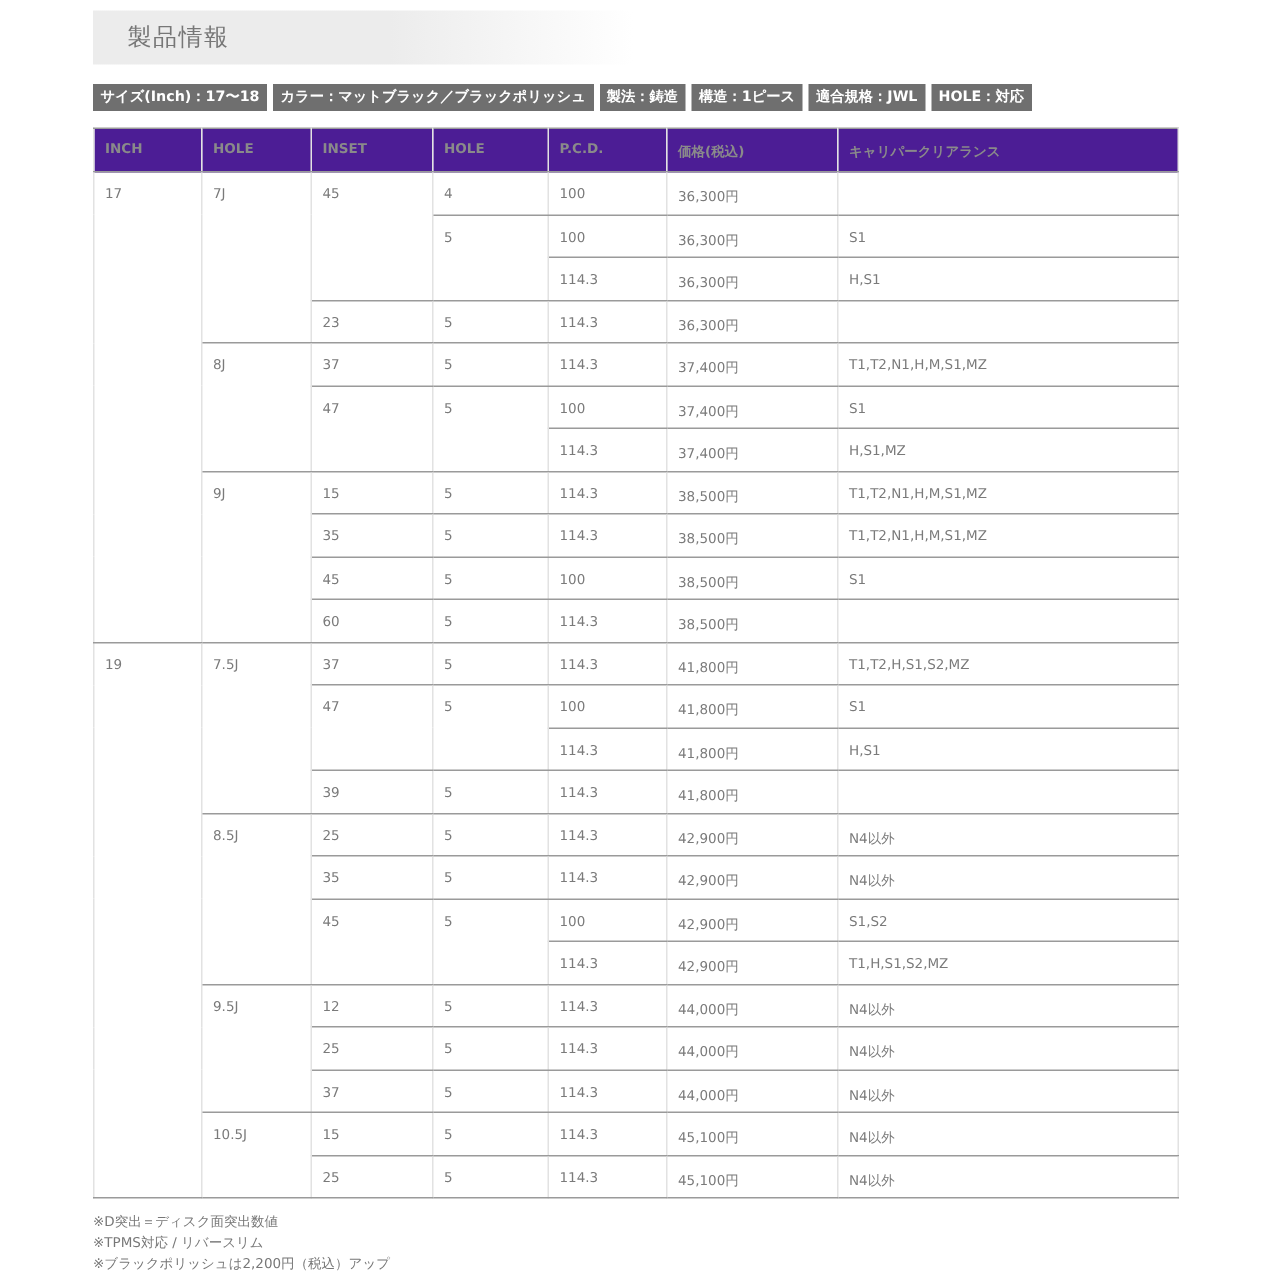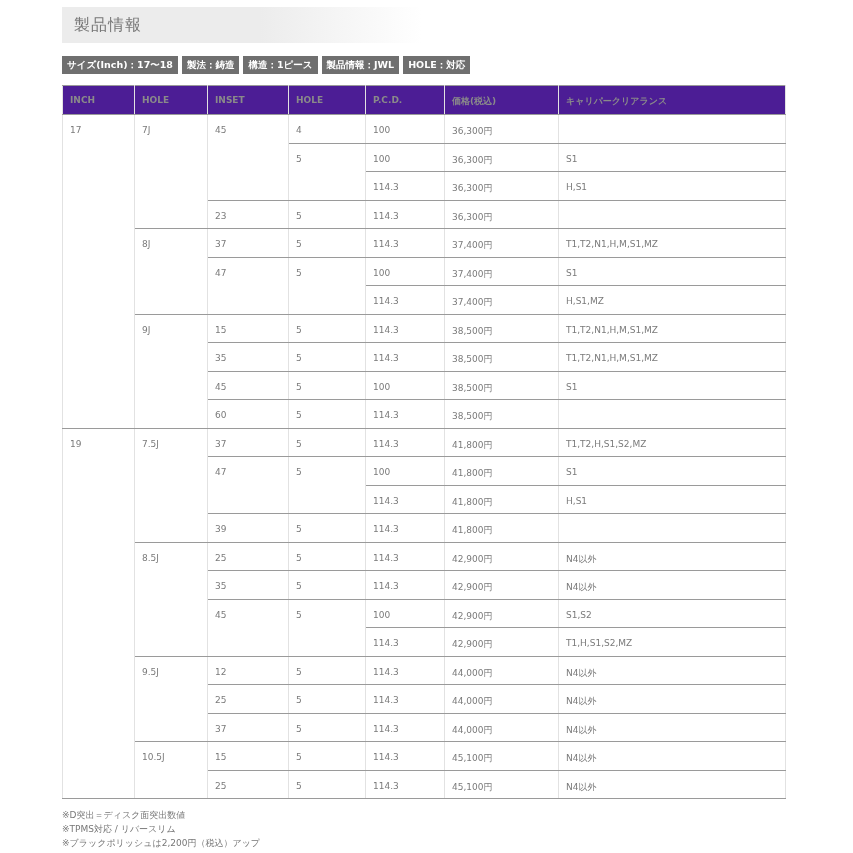--- a/index.html
+++ b/index.html
@@ -4,21 +4,21 @@
 <style>
   html, body { margin: 0; padding: 0; background: #ffffff; }
   body {
     width: 853px; height: 853px; position: relative; overflow: hidden;
     font-family: "DejaVu Sans", "Liberation Sans", sans-serif;
     color: #777777;
   }
   .title-bar {
     position: absolute; left: 62px; top: 7px; width: 360px; height: 36px;
     background: linear-gradient(to right, #ececec 0%, #ececec 55%, #ffffff 100%);
-    box-sizing: border-box; padding-left: 12px;
+    box-sizing: border-box; padding-left: 23px;
     display: flex; align-items: center;
   }
   .title-bar .title {
     font-size: 16px; color: #777777; letter-spacing: 1px;
   }
   .badges {
     position: absolute; left: 62px; top: 56px; height: 18px;
     display: flex; gap: 4px; justify-content: flex-end;
   }
   .badge {
@@ -54,23 +54,24 @@
 </style>
 </head>
 <body>
 
 <div class="title-bar">
   <span class="title">製品情報</span>
 </div>
 
 <div class="badges">
   <span class="badge">サイズ(Inch)：17〜18</span>
+  <span class="badge">カラー：マットブラック／ブラックポリッシュ</span>
   <span class="badge">製法：鋳造</span>
   <span class="badge">構造：1ピース</span>
-  <span class="badge">製品情報：JWL</span>
+  <span class="badge">適合規格：JWL</span>
   <span class="badge">HOLE：対応</span>
 </div>
 
 <table class="spec">
   <colgroup>
     <col style="width:72px">
       <col style="width:73px">
       <col style="width:81px">
       <col style="width:77px">
       <col style="width:79px">

